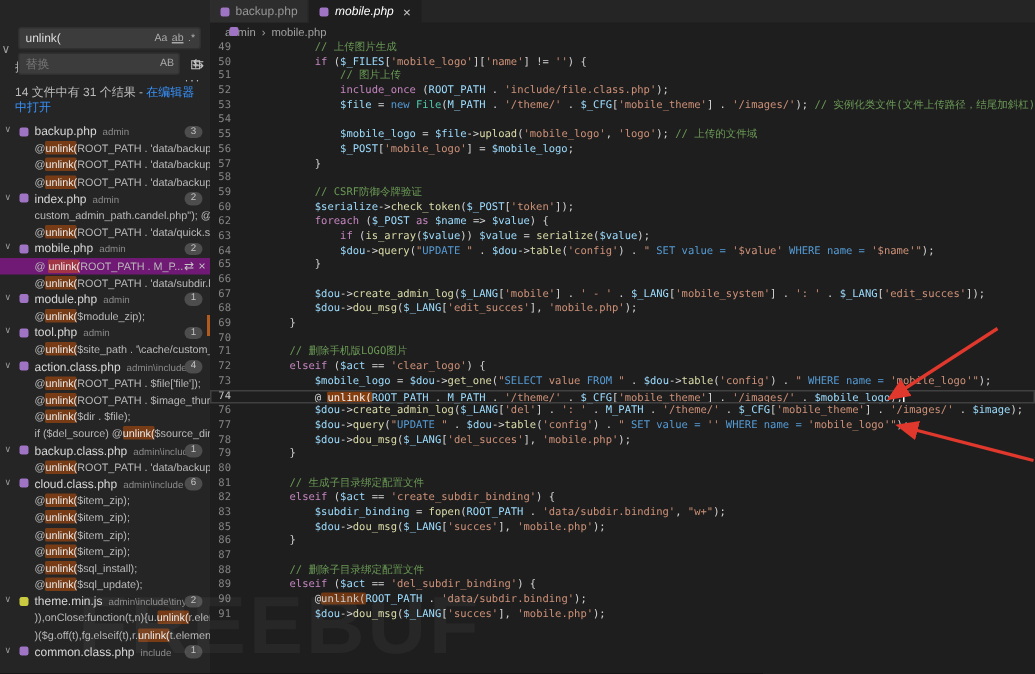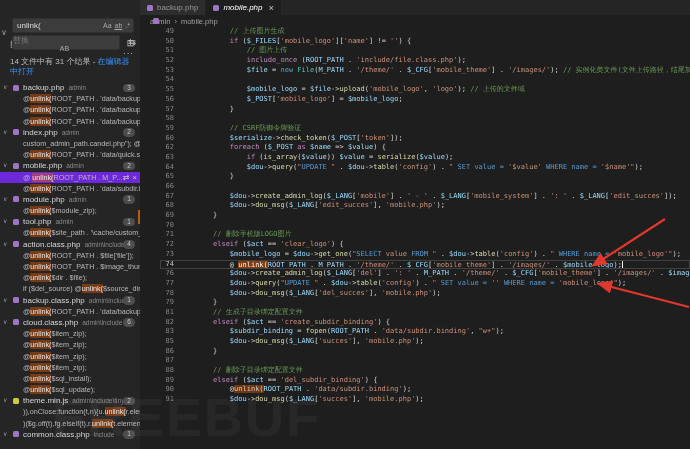--- a/index.html
+++ b/index.html
@@ -26,37 +26,37 @@
   .filerow .chev{position:absolute;left:3px;top:0;font-size:6px;color:#9a9a9a;}
   .fico{position:absolute;left:13px;top:2.5px;width:6px;height:6px;border-radius:1.5px;}
   .fico.php{background:#a074c4;}
   .fico.js{background:#cbcb41;}
   .fname{position:absolute;left:23px;font-size:8px;color:#d6d6d6;}
   .fdir{font-size:6.5px;color:#8a8a8a;margin-left:4px;}
   .badge{position:absolute;right:5px;top:1.5px;min-width:8px;height:8.5px;line-height:8.5px;border-radius:5px;
          background:#4d4d4d;color:#c5c5c5;font-size:6.5px;text-align:center;padding:0 2px;}
   .matchrow{padding-left:23px;font-size:7.2px;color:#b8b8b8;}
   .matchrow .hit{background:rgba(234,92,0,.42);color:#e8e8e8;border-radius:1px;}
-  .matchrow.sel{background:#6d28d9;}
+  .matchrow.sel{background:#701a75;}
   .rowicons{position:absolute;right:3px;top:0;display:flex;gap:3px;}
   .rowicons span{font-size:8px;color:#c5c5c5;}
   #sash-mark{position:absolute;left:138px;top:210px;width:2px;height:14px;background:#b15b1e;z-index:5;}
   
   #editor{position:absolute;left:140px;top:0;right:0;height:449px;background:#1e1e1e;}
   #tabbar{position:absolute;left:0;top:0;right:0;height:15px;background:#252526;display:flex;}
   .tab{height:15px;display:flex;align-items:center;padding:0 7px;gap:4px;font-size:8px;cursor:pointer;}
   .tab .fico{position:static;flex:0 0 auto;}
   .tab.inactive{background:#2d2d2d;color:#969696;border-right:1px solid #252526;}
   .tab.active{background:#1e1e1e;color:#fff;font-style:italic;}
   .tab .close{font-size:9px;color:#c5c5c5;margin-left:2px;}
   #breadcrumb{position:absolute;left:0;top:15px;right:0;height:12px;display:flex;align-items:center;
               padding-left:10px;gap:4px;font-size:7.5px;color:#a0a0a0;}
   #code{position:absolute;left:0;top:27px;right:0;bottom:0;overflow:hidden;
         font-family:"DejaVu Sans Mono","Liberation Mono",monospace;font-size:7px;}
-  .cl{position:relative;height:9.7px;line-height:9.7px;white-space:pre;margin-left:20px;}
+  .cl{position:relative;height:9.7px;line-height:9.7px;white-space:pre;}
   .cl .ln{display:inline-block;width:12px;margin-left:2px;text-align:right;color:#858585;
           font-size:7px;vertical-align:top;}
   .cl .ct{display:inline-block;padding-left:39px;vertical-align:top;}
   .cl.current{outline:1px solid #404040;outline-offset:-1px;}
   .cl.current .ln{color:#c6c6c6;}
   .tok-p{color:#d4d4d4}.tok-c{color:#6a9955}.tok-k{color:#c586c0}.tok-b{color:#569cd6}
   .tok-v{color:#9cdcfe}.tok-f{color:#dcdcaa}.tok-y{color:#4ec9b0}.tok-s{color:#ce9178}.tok-q{color:#569cd6}
   .tok-m{background:rgba(234,92,0,.5);color:#f5f5f5;border-radius:1px;}
   .tok-h{background:rgba(234,92,0,.4);border-radius:1px;}
   .cursor{display:inline-block;width:1px;height:8px;background:#fff;vertical-align:-1px;}
@@ -86,21 +86,21 @@
       <input value="unlink(" style="">
       <span id="search-opts" style="display:flex;align-items:center;">
           <span class="opt ">Aa</span>
           <span class="opt ww">ab</span>
           <span class="opt ">.*</span>
         </span>
     </div>
 
     <span id="toggle-replace">∨</span>
 
-    <div class="inputbox" style="left:12px;top:35px;width:106px;height:13px;flex-direction:column;">
+    <div class="inputbox" style="left:12px;top:35px;width:106px;height:13px;">
       <input placeholder="替换" style="">
       <span class="opt">AB</span>
     </div>
     <span id="replace-all">⇆</span>
     <span id="more-dots">···</span>
 
     <div id="summary"><span>14 文件中有 31 个结果 - </span><a>在编辑器中打开</a></div>
 
     <div id="results">
         <div class="filerow">
@@ -234,20 +234,21 @@
         <div class="cl"><span class="ln">69</span><span class="ct"><span class="tok-p">}</span></span></div>
         <div class="cl"><span class="ln">70</span><span class="ct"></span></div>
         <div class="cl"><span class="ln">71</span><span class="ct"><span class="tok-c">// 删除手机版LOGO图片</span></span></div>
         <div class="cl"><span class="ln">72</span><span class="ct"><span class="tok-k">elseif</span><span class="tok-p"> (</span><span class="tok-v">$act</span><span class="tok-p"> == </span><span class="tok-s">'clear_logo'</span><span class="tok-p">) {</span></span></div>
         <div class="cl"><span class="ln">73</span><span class="ct"><span class="tok-p">    </span><span class="tok-v">$mobile_logo</span><span class="tok-p"> = </span><span class="tok-v">$dou</span><span class="tok-p">-&gt;</span><span class="tok-f">get_one</span><span class="tok-p">(</span><span class="tok-s">"</span><span class="tok-q">SELECT</span><span class="tok-s"> value </span><span class="tok-q">FROM</span><span class="tok-s"> "</span><span class="tok-p"> . </span><span class="tok-v">$dou</span><span class="tok-p">-&gt;</span><span class="tok-f">table</span><span class="tok-p">(</span><span class="tok-s">'config'</span><span class="tok-p">) . </span><span class="tok-s">" </span><span class="tok-q">WHERE name = </span><span class="tok-s">'mobile_logo'"</span><span class="tok-p">);</span></span></div>
         <div class="cl current"><span class="ln">74</span><span class="ct"><span class="tok-p">    @ </span><span class="tok-m">unlink(</span><span class="tok-v">ROOT_PATH</span><span class="tok-p"> . </span><span class="tok-v">M_PATH</span><span class="tok-p"> . </span><span class="tok-s">'/theme/'</span><span class="tok-p"> . </span><span class="tok-v">$_CFG</span><span class="tok-p">[</span><span class="tok-s">'mobile_theme'</span><span class="tok-p">] . </span><span class="tok-s">'/images/'</span><span class="tok-p"> . </span><span class="tok-v">$mobile_logo</span><span class="tok-p">);</span><span class="cursor"></span></span></div>
         <div class="cl"><span class="ln">76</span><span class="ct"><span class="tok-p">    </span><span class="tok-v">$dou</span><span class="tok-p">-&gt;</span><span class="tok-f">create_admin_log</span><span class="tok-p">(</span><span class="tok-v">$_LANG</span><span class="tok-p">[</span><span class="tok-s">'del'</span><span class="tok-p">] . </span><span class="tok-s">': '</span><span class="tok-p"> . </span><span class="tok-v">M_PATH</span><span class="tok-p"> . </span><span class="tok-s">'/theme/'</span><span class="tok-p"> . </span><span class="tok-v">$_CFG</span><span class="tok-p">[</span><span class="tok-s">'mobile_theme'</span><span class="tok-p">] . </span><span class="tok-s">'/images/'</span><span class="tok-p"> . </span><span class="tok-v">$image</span><span class="tok-p">);</span></span></div>
         <div class="cl"><span class="ln">77</span><span class="ct"><span class="tok-p">    </span><span class="tok-v">$dou</span><span class="tok-p">-&gt;</span><span class="tok-f">query</span><span class="tok-p">(</span><span class="tok-s">"</span><span class="tok-q">UPDATE</span><span class="tok-s"> "</span><span class="tok-p"> . </span><span class="tok-v">$dou</span><span class="tok-p">-&gt;</span><span class="tok-f">table</span><span class="tok-p">(</span><span class="tok-s">'config'</span><span class="tok-p">) . </span><span class="tok-s">" </span><span class="tok-q">SET value = </span><span class="tok-s">''</span><span class="tok-q"> WHERE name = </span><span class="tok-s">'mobile_logo'"</span><span class="tok-p">);</span></span></div>
         <div class="cl"><span class="ln">78</span><span class="ct"><span class="tok-p">    </span><span class="tok-v">$dou</span><span class="tok-p">-&gt;</span><span class="tok-f">dou_msg</span><span class="tok-p">(</span><span class="tok-v">$_LANG</span><span class="tok-p">[</span><span class="tok-s">'del_succes'</span><span class="tok-p">], </span><span class="tok-s">'mobile.php'</span><span class="tok-p">);</span></span></div>
         <div class="cl"><span class="ln">79</span><span class="ct"><span class="tok-p">}</span></span></div>
+        <div class="cl"><span class="ln">80</span><span class="ct"></span></div>
         <div class="cl"><span class="ln">81</span><span class="ct"><span class="tok-c">// 生成子目录绑定配置文件</span></span></div>
         <div class="cl"><span class="ln">82</span><span class="ct"><span class="tok-k">elseif</span><span class="tok-p"> (</span><span class="tok-v">$act</span><span class="tok-p"> == </span><span class="tok-s">'create_subdir_binding'</span><span class="tok-p">) {</span></span></div>
         <div class="cl"><span class="ln">83</span><span class="ct"><span class="tok-p">    </span><span class="tok-v">$subdir_binding</span><span class="tok-p"> = </span><span class="tok-f">fopen</span><span class="tok-p">(</span><span class="tok-v">ROOT_PATH</span><span class="tok-p"> . </span><span class="tok-s">'data/subdir.binding'</span><span class="tok-p">, </span><span class="tok-s">"w+"</span><span class="tok-p">);</span></span></div>
         <div class="cl"><span class="ln">85</span><span class="ct"><span class="tok-p">    </span><span class="tok-v">$dou</span><span class="tok-p">-&gt;</span><span class="tok-f">dou_msg</span><span class="tok-p">(</span><span class="tok-v">$_LANG</span><span class="tok-p">[</span><span class="tok-s">'succes'</span><span class="tok-p">], </span><span class="tok-s">'mobile.php'</span><span class="tok-p">);</span></span></div>
         <div class="cl"><span class="ln">86</span><span class="ct"><span class="tok-p">}</span></span></div>
         <div class="cl"><span class="ln">87</span><span class="ct"></span></div>
         <div class="cl"><span class="ln">88</span><span class="ct"><span class="tok-c">// 删除子目录绑定配置文件</span></span></div>
         <div class="cl"><span class="ln">89</span><span class="ct"><span class="tok-k">elseif</span><span class="tok-p"> (</span><span class="tok-v">$act</span><span class="tok-p"> == </span><span class="tok-s">'del_subdir_binding'</span><span class="tok-p">) {</span></span></div>
         <div class="cl"><span class="ln">90</span><span class="ct"><span class="tok-p">    @</span><span class="tok-h">unlink(</span><span class="tok-v">ROOT_PATH</span><span class="tok-p"> . </span><span class="tok-s">'data/subdir.binding'</span><span class="tok-p">);</span></span></div>
         <div class="cl"><span class="ln">91</span><span class="ct"><span class="tok-p">    </span><span class="tok-v">$dou</span><span class="tok-p">-&gt;</span><span class="tok-f">dou_msg</span><span class="tok-p">(</span><span class="tok-v">$_LANG</span><span class="tok-p">[</span><span class="tok-s">'succes'</span><span class="tok-p">], </span><span class="tok-s">'mobile.php'</span><span class="tok-p">);</span></span></div>

